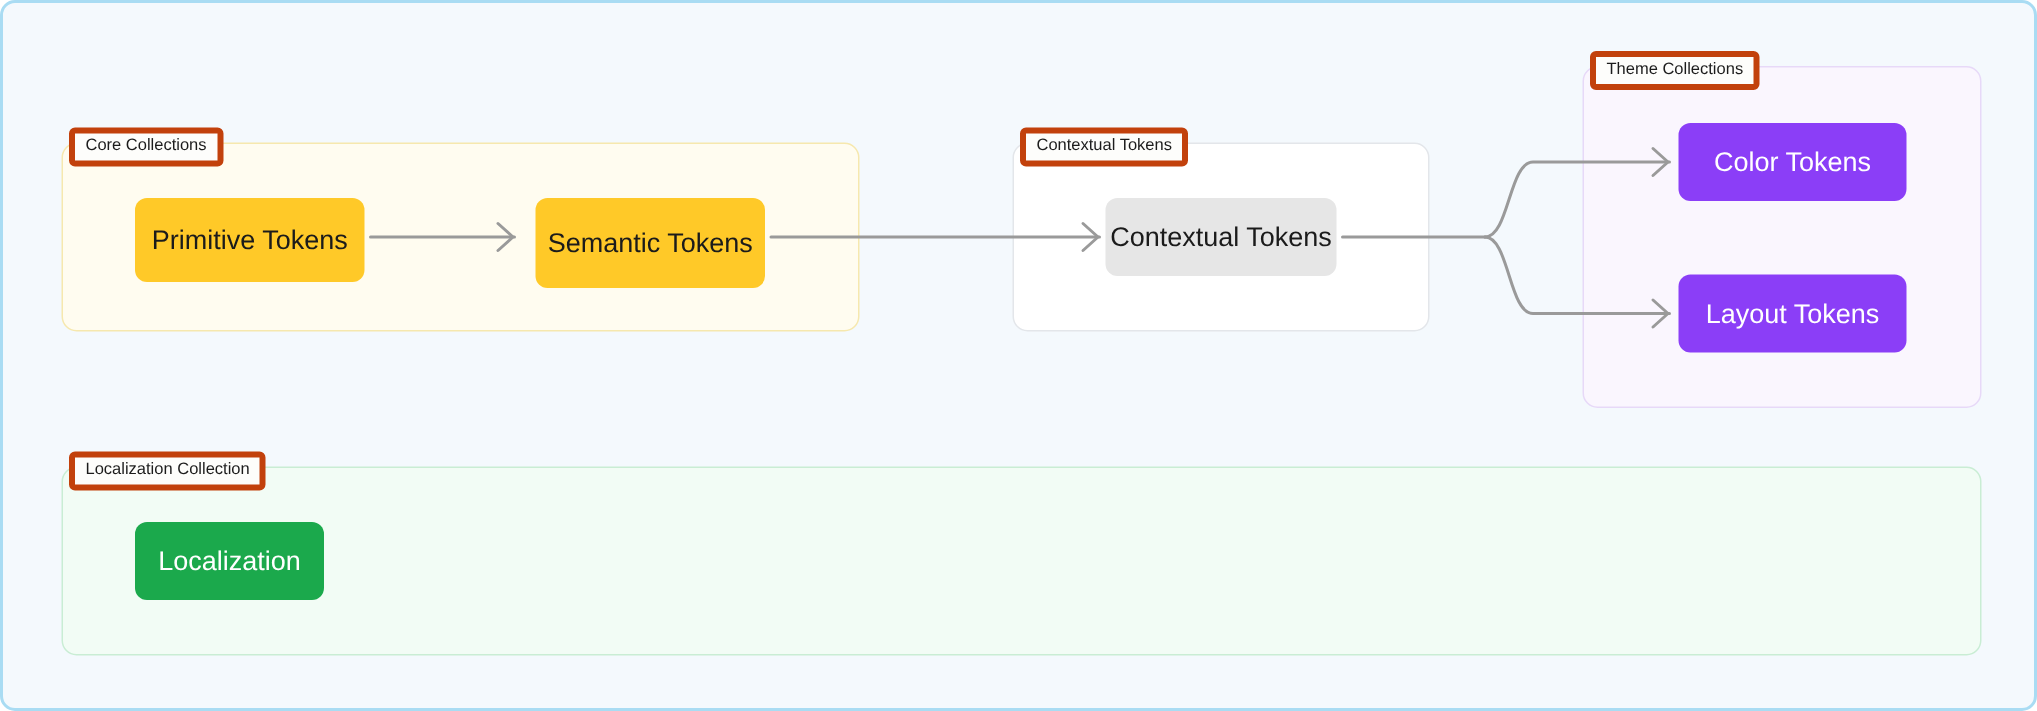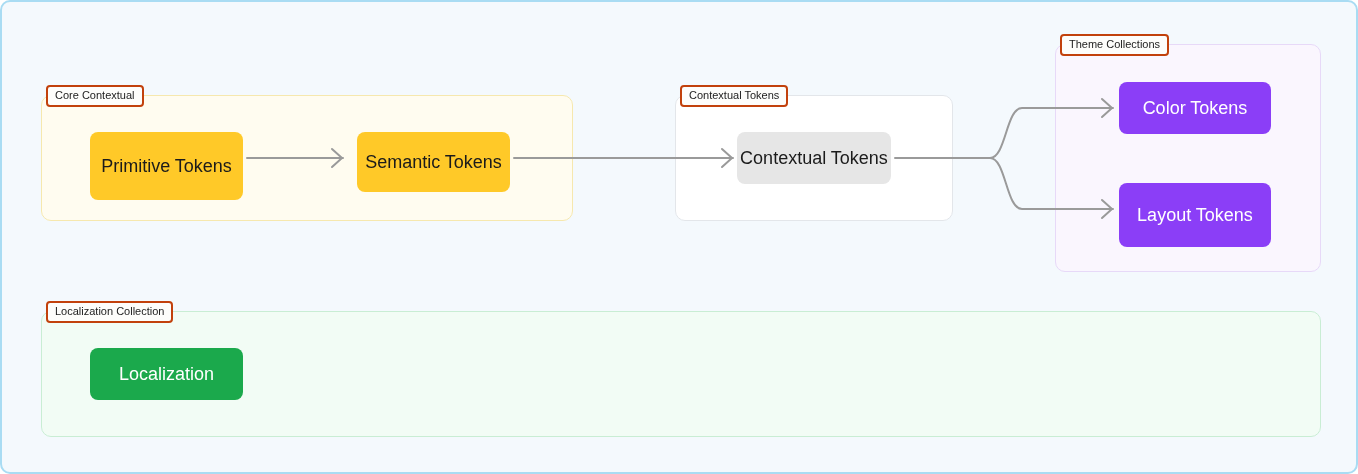--- a/index.html
+++ b/index.html
@@ -27,21 +27,21 @@
     position: absolute;
     box-sizing: border-box;
     border-radius: 10px;
     border: 1px solid transparent;
   }
   .group-label {
     position: absolute;
     top: -11px;
     left: 4px;
     background: #fdfdfb;
-    border: 2px solid #c2410c;
+    border: 4px solid #c2410c;
     border-radius: 4px;
     padding: 3px 7px 4px 7px;
     font-size: 11px;
     line-height: 11px;
     color: #1c1c1c;
     white-space: nowrap;
     font-family: "Liberation Sans", sans-serif;
   }
 
   .group.core {
@@ -100,21 +100,21 @@
     height: 474px;
     pointer-events: none;
   }
 </style>
 </head>
 <body>
 
 <div id="canvas">
 
   <div class="group core" style="left:39px; top:93px; width:532px; height:126px;">
-    <span class="group-label">Core Contextual</span>
+    <span class="group-label">Core Collections</span>
   </div>
 
   <div class="group contextual" style="left:673px; top:93px; width:278px; height:126px;">
     <span class="group-label">Contextual Tokens</span>
   </div>
 
   <div class="group theme" style="left:1053px; top:42px; width:266px; height:228px;">
     <span class="group-label">Theme Collections</span>
   </div>
 
@@ -145,25 +145,25 @@
       </g>
 
       <g>
         <path d="M988,156 C1004,156 1004,207 1020,207 L1111,207"></path>
         <polyline points="1100,198 1110,207 1100,216"></polyline>
       </g>
 
     </g>
   </svg>
 
-  <div class="node yellow" style="left:88px; top:130px; width:153px; height:68px;">Primitive Tokens</div>
+  <div class="node yellow" style="left:88px; top:130px; width:153px; height:56px;">Primitive Tokens</div>
 
   <div class="node yellow" style="left:355px; top:130px; width:153px; height:60px;">Semantic Tokens</div>
 
   <div class="node grey" style="left:735px; top:130px; width:154px; height:52px;">Contextual Tokens</div>
 
   <div class="node purple" style="left:1117px; top:80px; width:152px; height:52px;">Color Tokens</div>
 
-  <div class="node purple" style="left:1117px; top:181px; width:152px; height:64px;">Layout Tokens</div>
+  <div class="node purple" style="left:1117px; top:181px; width:152px; height:52px;">Layout Tokens</div>
 
-  <div class="node green" style="left:88px; top:346px; width:153px; height:52px;">Localization</div>
+  <div class="node green" style="left:88px; top:346px; width:126px; height:52px;">Localization</div>
 
 </div>
 
 </body></html>

